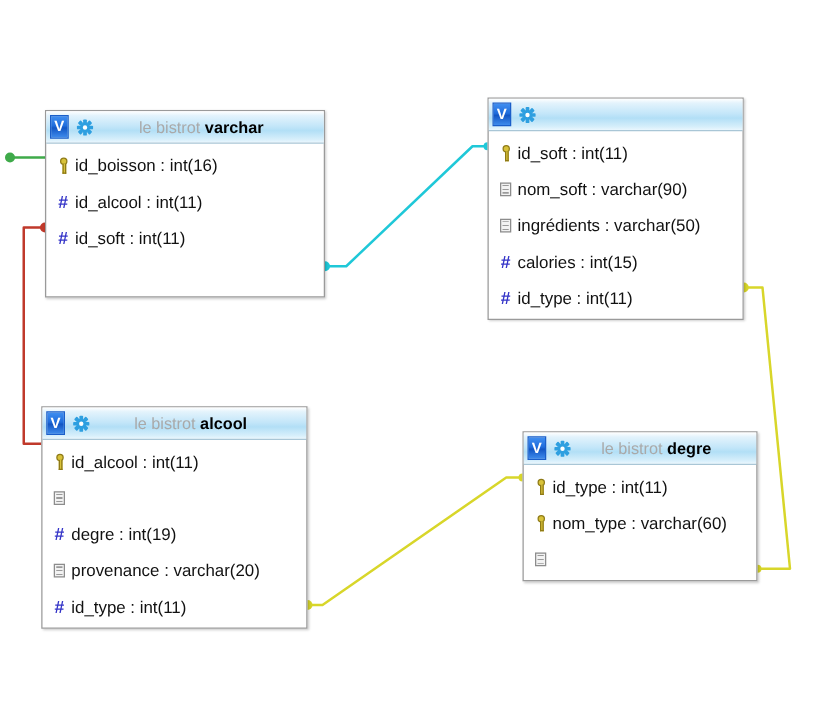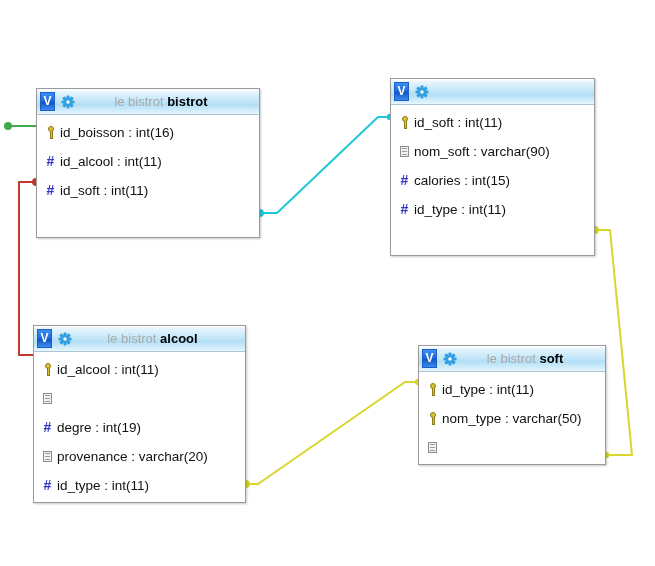--- a/index.html
+++ b/index.html
@@ -203,21 +203,21 @@
                 <rect x="0.6" y="6.3" width="4" height="3.4" rx="0.8"></rect>
                 <rect x="11.4" y="6.3" width="4" height="3.4" rx="0.8"></rect>
                 <rect x="2.1" y="2.1" width="3.6" height="3.6" rx="0.8" transform="rotate(45 3.9 3.9)"></rect>
                 <rect x="10.3" y="10.3" width="3.6" height="3.6" rx="0.8" transform="rotate(45 12.1 12.1)"></rect>
                 <rect x="10.3" y="2.1" width="3.6" height="3.6" rx="0.8" transform="rotate(45 12.1 3.9)"></rect>
                 <rect x="2.1" y="10.3" width="3.6" height="3.6" rx="0.8" transform="rotate(45 3.9 12.1)"></rect>
                 <circle cx="8" cy="8" r="4.6"></circle>
               </g>
               <circle cx="8" cy="8" r="2" fill="#ffffff"></circle>
             </svg></span>
-          <div class="entity-title"><span class="schema">le bistrot</span> <span class="tname">bistrot</span></div>
+          <div class="entity-title"><span class="schema">le bistrot</span> <span class="tname">varchar</span></div>
         </div>
         <div class="entity-body">
           <div class="field">
             <span class="field-icon ic-key"></span>
             <span class="field-text">id_boisson : int(16)</span>
           </div>
           <div class="field">
             <span class="field-icon ic-hash"></span>
             <span class="field-text">id_alcool : int(11)</span>
           </div>
@@ -246,20 +246,24 @@
             </svg></span>
         </div>
         <div class="entity-body">
           <div class="field">
             <span class="field-icon ic-key"></span>
             <span class="field-text">id_soft : int(11)</span>
           </div>
           <div class="field">
             <span class="field-icon ic-col"></span>
             <span class="field-text">nom_soft : varchar(90)</span>
+          </div>
+          <div class="field">
+            <span class="field-icon ic-col"></span>
+            <span class="field-text">ingrédients : varchar(50)</span>
           </div>
           <div class="field">
             <span class="field-icon ic-hash"></span>
             <span class="field-text">calories : int(15)</span>
           </div>
           <div class="field">
             <span class="field-icon ic-hash"></span>
             <span class="field-text">id_type : int(11)</span>
           </div>
         </div>
@@ -315,30 +319,30 @@
                 <rect x="0.6" y="6.3" width="4" height="3.4" rx="0.8"></rect>
                 <rect x="11.4" y="6.3" width="4" height="3.4" rx="0.8"></rect>
                 <rect x="2.1" y="2.1" width="3.6" height="3.6" rx="0.8" transform="rotate(45 3.9 3.9)"></rect>
                 <rect x="10.3" y="10.3" width="3.6" height="3.6" rx="0.8" transform="rotate(45 12.1 12.1)"></rect>
                 <rect x="10.3" y="2.1" width="3.6" height="3.6" rx="0.8" transform="rotate(45 12.1 3.9)"></rect>
                 <rect x="2.1" y="10.3" width="3.6" height="3.6" rx="0.8" transform="rotate(45 3.9 12.1)"></rect>
                 <circle cx="8" cy="8" r="4.6"></circle>
               </g>
               <circle cx="8" cy="8" r="2" fill="#ffffff"></circle>
             </svg></span>
-          <div class="entity-title"><span class="schema">le bistrot</span> <span class="tname">soft</span></div>
+          <div class="entity-title"><span class="schema">le bistrot</span> <span class="tname">degre</span></div>
         </div>
         <div class="entity-body">
           <div class="field">
             <span class="field-icon ic-key"></span>
             <span class="field-text">id_type : int(11)</span>
           </div>
           <div class="field">
             <span class="field-icon ic-key"></span>
-            <span class="field-text">nom_type : varchar(50)</span>
+            <span class="field-text">nom_type : varchar(60)</span>
           </div>
           <div class="field">
             <span class="field-icon ic-col"></span>
           </div>
         </div>
       </div>
     </div>
 
 </div>
 

